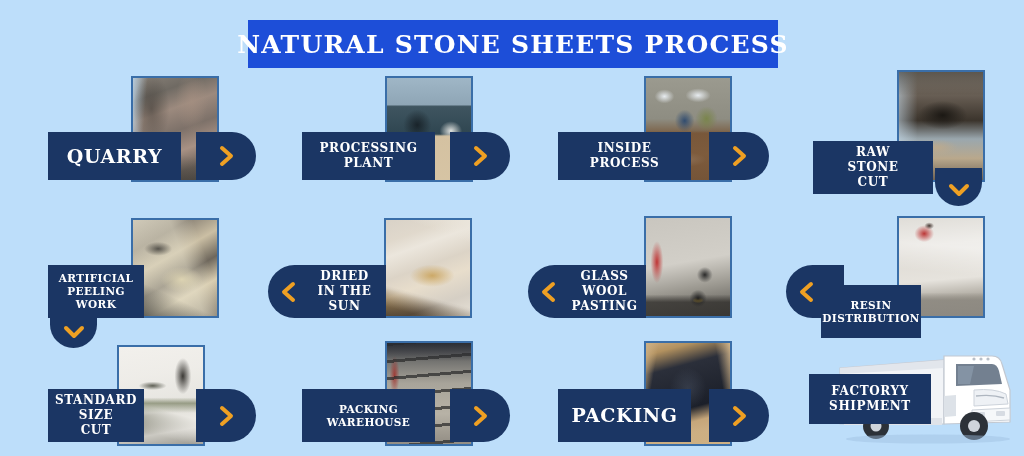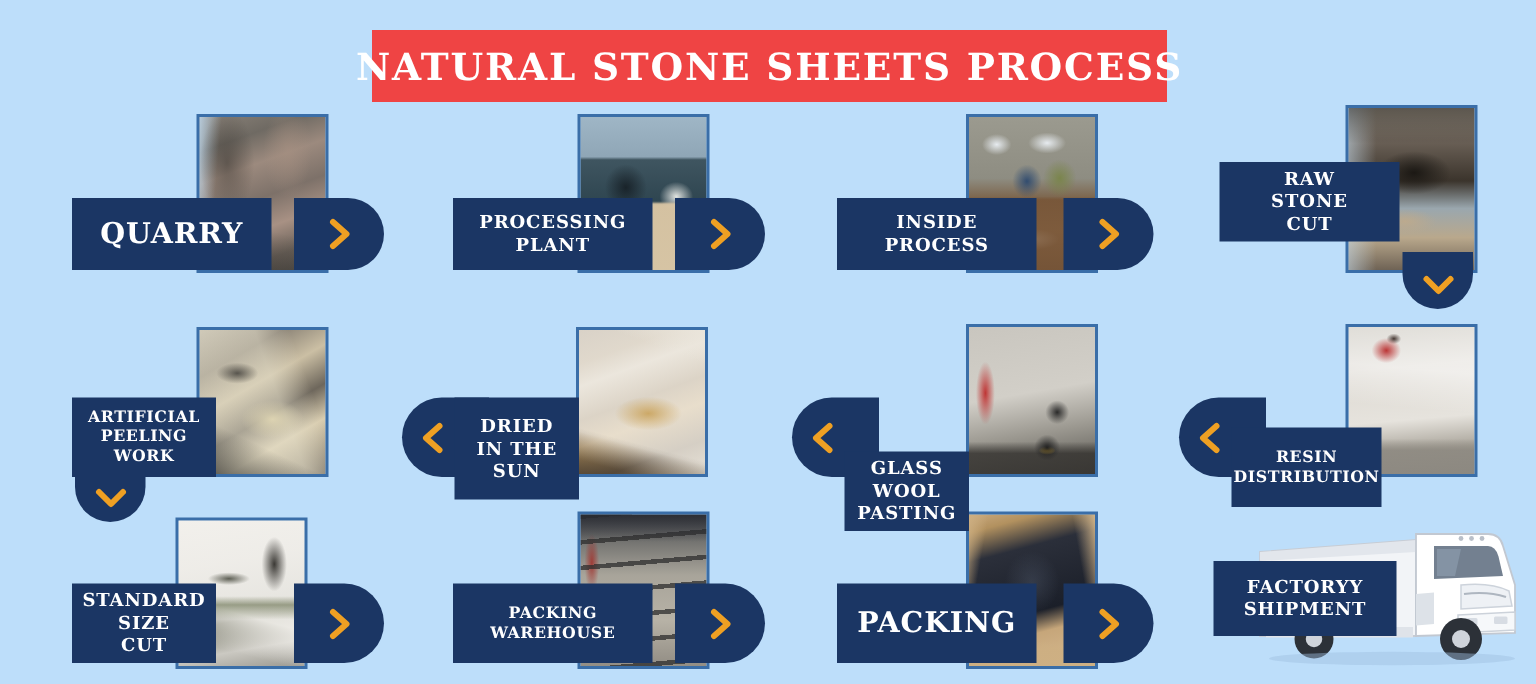--- a/index.html
+++ b/index.html
@@ -10,21 +10,21 @@
   }
   body { background: #bddefa; position: relative; }
 
   #canvas { position: absolute; inset: 0; }
 
   
   .title-bar {
     position: absolute;
     left: 248px; top: 20px;
     width: 530px; height: 48px;
-    background: #ef4444;
+    background: #1d4ed8;
     display: flex; align-items: center; justify-content: center;
   }
   .title-text {
     color: #ffffff;
     font-family: "DejaVu Serif", "Liberation Serif", serif;
     font-weight: bold;
     font-size: 25px;
     letter-spacing: 1.2px;
     white-space: nowrap;
   }
@@ -170,21 +170,21 @@
           linear-gradient(180deg, rgba(0,0,0,.45) 0%, rgba(0,0,0,0) 22%),
           radial-gradient(ellipse 34px 20px at 52% 40%, rgba(25,22,18,.95), transparent 72%),
           radial-gradient(ellipse 30px 12px at 45% 70%, rgba(190,170,140,.9), transparent 70%),
           linear-gradient(90deg, rgba(200,220,235,.55) 0%, rgba(200,220,235,0) 22%);"></div>
     </div>
     <div class="cap-down" style="left:935px; top:168px; width:47px; height:38px;">
       <svg class="chev" width="22" height="16" viewBox="0 0 22 16" style="margin-top:6px;">
         <polyline points="3,4 11,12 19,4" fill="none" stroke="#efa023" stroke-width="4" stroke-linecap="round" stroke-linejoin="round"></polyline>
       </svg>
     </div>
-    <div class="label-bar" style="left:813px; top:108px; width:120px; height:53px;align-items:center;">
+    <div class="label-bar" style="left:813px; top:141px; width:120px; height:53px;align-items:center;">
       <div class="label-text">RAW
 STONE
 CUT</div>
     </div>
   </div>
 
   <div class="step">
     <div class="photo" style="left:131px; top:218px; width:88px; height:100px;
                 background:linear-gradient(150deg,#b9b2a4 0%,#8d8578 22%,#cbbfa4 40%,#6e675c 58%,#d9cdb0 74%,#7d7568 100%);">
         <div class="ph-inner" style="background:
@@ -212,21 +212,21 @@
           linear-gradient(200deg, rgba(235,230,220,.9) 0%, rgba(235,230,220,0) 18%),
           radial-gradient(ellipse 32px 16px at 55% 58%, rgba(200,160,86,.85), transparent 70%),
           linear-gradient(15deg, rgba(70,58,44,.7) 0%, rgba(70,58,44,0) 26%),
           linear-gradient(195deg, rgba(240,236,228,.8) 76%, rgba(240,236,228,0) 92%);"></div>
     </div>
     <div class="cap-left" style="left:268px; top:265px; width:58px; height:53px;">
       <svg class="chev" width="16" height="22" viewBox="0 0 16 22" style="margin-right:16px;">
         <polyline points="12,3 3,11 12,19" fill="none" stroke="#efa023" stroke-width="4" stroke-linecap="round" stroke-linejoin="round"></polyline>
       </svg>
     </div>
-    <div class="label-bar" style="left:303px; top:265px; width:83px; height:68px;">
+    <div class="label-bar" style="left:303px; top:265px; width:83px; height:53px;">
       <div class="label-text">DRIED
 IN THE
 SUN</div>
     </div>
   </div>
 
   <div class="step">
     <div class="photo" style="left:644px; top:216px; width:88px; height:102px;
                 background:linear-gradient(170deg,#c9c6bf 0%,#d2cfc8 45%,#9b9890 70%,#55534e 100%);">
         <div class="ph-inner" style="background:
@@ -234,21 +234,21 @@
           radial-gradient(circle 11px at 70% 58%, rgba(35,35,35,.95), transparent 72%),
           radial-gradient(circle 12px at 62% 82%, rgba(30,30,30,.95), transparent 72%),
           radial-gradient(ellipse 8px 4px at 62% 84%, rgba(225,180,60,.95), transparent 70%),
           linear-gradient(180deg, rgba(0,0,0,0) 78%, rgba(50,48,45,.8) 86%);"></div>
     </div>
     <div class="cap-left" style="left:528px; top:265px; width:58px; height:53px;">
       <svg class="chev" width="16" height="22" viewBox="0 0 16 22" style="margin-right:16px;">
         <polyline points="12,3 3,11 12,19" fill="none" stroke="#efa023" stroke-width="4" stroke-linecap="round" stroke-linejoin="round"></polyline>
       </svg>
     </div>
-    <div class="label-bar" style="left:563px; top:265px; width:83px; height:53px;margin-top:36px;">
+    <div class="label-bar" style="left:563px; top:265px; width:83px; height:53px;">
       <div class="label-text">GLASS
 WOOL
 PASTING</div>
     </div>
   </div>
 
   <div class="step">
     <div class="photo" style="left:897px; top:216px; width:88px; height:102px;
                 background:linear-gradient(175deg,#b9b4a8 0%,#ddd9d2 28%,#e6e3dd 62%,#a9a49a 82%,#8d8a84 100%);">
         <div class="ph-inner" style="background:

